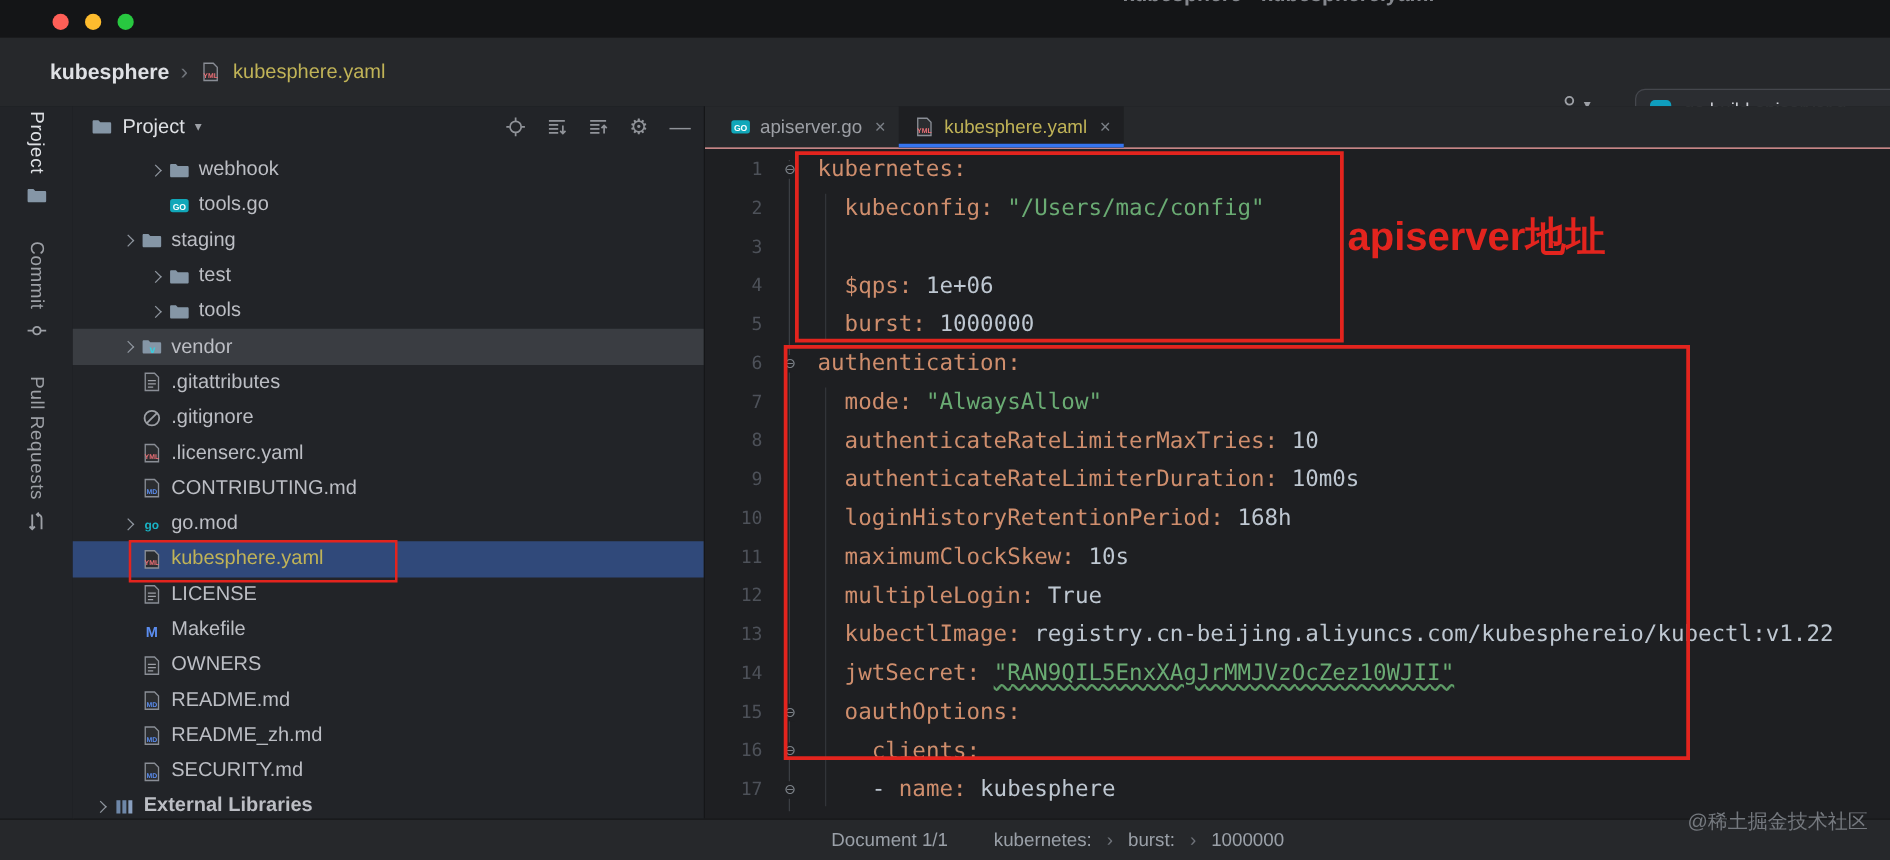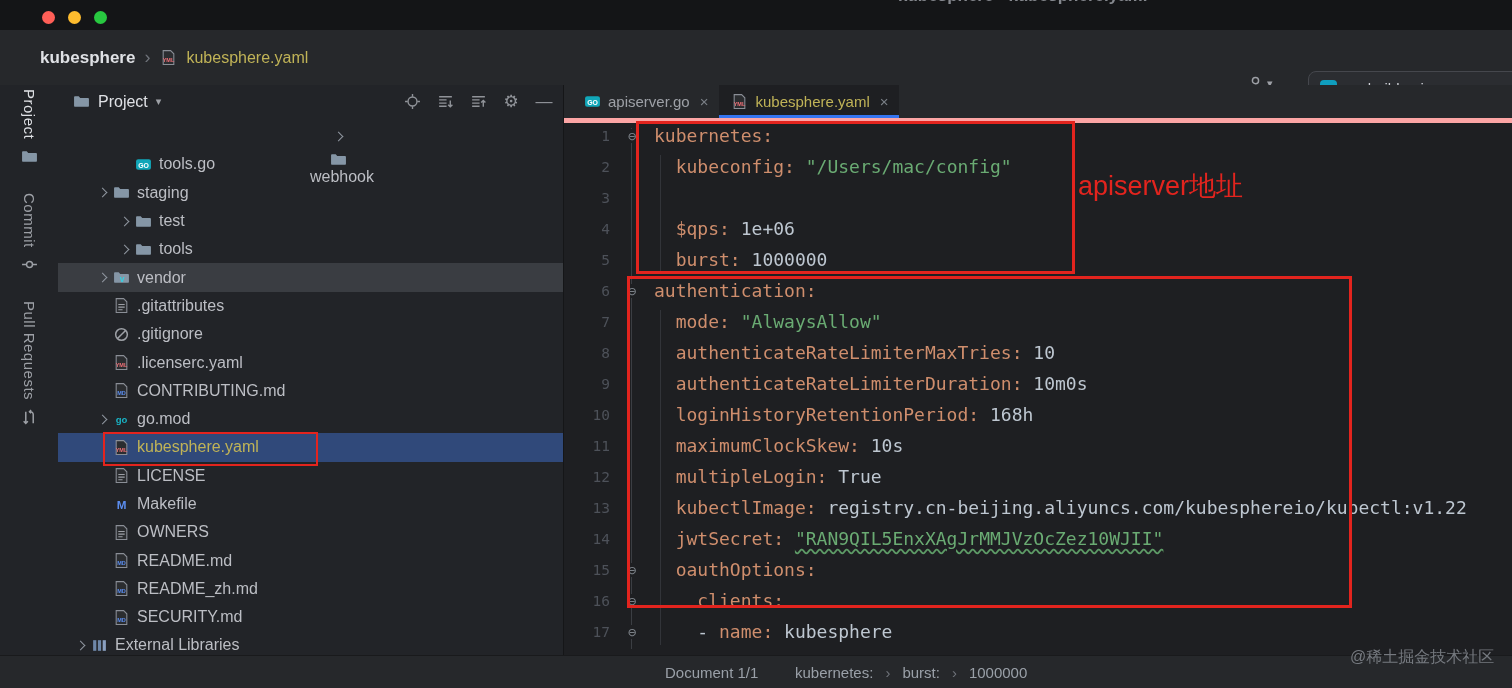--- a/index.html
+++ b/index.html
@@ -43,21 +43,21 @@
   .tree-row.selected{background:#30497a;}
   .tree-row.hovered{background:#3a3d42;}
   .tree-row .lbl{margin-left:7px;}
   .tree-row .lbl.mod{color:#c0b357;}
   .chev{width:20px;height:28px;display:flex;align-items:center;justify-content:center;flex:0 0 auto;}
   .chev.has::before{content:'';width:6px;height:6px;border-right:1.7px solid #9097a0;border-top:1.7px solid #9097a0;transform:rotate(45deg);display:block;}
   .icn{width:18px;height:18px;display:inline-flex;align-items:center;justify-content:center;flex:0 0 auto;}
   .icn svg{width:17px;height:17px;display:block;}
   
   .editorpane{position:absolute;left:564px;right:0;top:85px;bottom:33px;background:#1e1f22;}
-  .tabbar{height:33px;background:#26282b;border-bottom:5px solid #fca5a5;display:flex;align-items:stretch;padding-left:8px;}
+  .tabbar{height:33px;background:#26282b;border-bottom:1px solid #fca5a5;display:flex;align-items:stretch;padding-left:8px;}
   .tab{display:flex;align-items:center;gap:7px;padding:0 11px;font-size:15px;color:#9da0a6;box-sizing:border-box;}
   .tab .tlabel{white-space:nowrap;}
   .tab.active{background:#1e1f22;border-bottom:3px solid #3574f0;padding-top:3px;}
   .tab.active .tlabel{color:#c0b357;}
   .close{color:#7b8087;font-size:15px;margin-left:3px;}
   .code{position:absolute;left:0;right:0;top:33px;bottom:0;padding-top:2px;font-family:"DejaVu Sans Mono",monospace;}
   .fold-guide{position:absolute;left:67px;top:10px;bottom:6px;width:1px;background:#3b3e43;}
   .ig{position:absolute;width:1px;background:#323439;left:96px;z-index:1;}
   .cl{display:flex;height:31px;align-items:center;position:relative;z-index:2;}
   .num{width:46px;text-align:right;color:#4d5159;font-size:14.5px;flex:0 0 auto;}
@@ -73,21 +73,21 @@
   .statusbar{position:absolute;left:0;right:0;top:655px;height:33px;background:#26282b;border-top:1px solid #191a1c;
              display:flex;align-items:center;font-size:15px;color:#9aa0a8;}
   .sb-doc{position:absolute;left:665px;}
   .sb-path{position:absolute;left:795px;display:flex;align-items:center;gap:12px;}
   .sb-sep{color:#6f737a;}
   
   .rbox{position:absolute;border:3px solid #e3241e;z-index:40;pointer-events:none;}
   #rbox1{left:636px;top:121px;width:433px;height:147px;}
   #rbox2{left:627px;top:276px;width:719px;height:326px;}
   #rbox3{left:103px;top:432px;width:211px;height:30px;border-width:2px;}
-  .note{position:absolute;left:1078px;top:168px;color:#e3241e;font-size:27px;font-weight:normal;z-index:40;}
+  .note{position:absolute;left:1078px;top:168px;color:#e3241e;font-size:32px;font-weight:bold;z-index:40;}
   .watermark{position:absolute;left:1350px;top:647px;font-size:16px;color:#75797f;z-index:45;}
 </style>
 </head>
 <body>
 
 <div class="app">
 
   <div class="titlebar">
     <span class="tl red"></span>
     <span class="tl yellow"></span>
@@ -185,21 +185,21 @@
           </span>
           <span class="icn">
             <span class="gchar">⚙</span>
           </span>
           <span class="icn">
             <span class="gchar">—</span>
           </span>
         </span>
     </div>
     <div class="tree" id="project-tree">
-        <div class="tree-row" style="padding-left: 56px; flex-direction: column;">
+        <div class="tree-row" style="padding-left: 56px;">
           <span class="chev has"></span>
           <span class="icn">
             <svg viewBox="0 0 16 16">
               <path d="M1 4c0-.6.4-1 1-1h3.4l1.4 1.6H14c.6 0 1 .4 1 1V12c0 .6-.4 1-1 1H2c-.6 0-1-.4-1-1z" fill="#8596a6"></path>
             </svg>
           </span>
           <span class="lbl">webhook</span>
         </div>
         <div class="tree-row" style="padding-left: 56px;">
           <span class="chev"></span>
@@ -359,21 +359,21 @@
         <div class="tree-row" style="padding-left: 34px;">
           <span class="chev"></span>
           <span class="icn">
             <svg viewBox="0 0 16 16">
               <path d="M3 1.5h7l3 3V14.5H3z" fill="#2b2d30" stroke="#8a8e96" stroke-width="1"></path>
               <text x="8" y="12.6" font-size="5.2" font-weight="bold" fill="#5b8def" text-anchor="middle">MD</text>
             </svg>
           </span>
           <span class="lbl">SECURITY.md</span>
         </div>
-        <div class="tree-row" style="padding-left: 12px;">
+        <div class="tree-row" style="padding-left: 12px; font-weight: bold;">
           <span class="chev has"></span>
           <span class="icn">
             <svg viewBox="0 0 16 16">
               <rect x="2" y="3" width="3" height="10" fill="#6e87a8"></rect>
               <rect x="6.5" y="3" width="3" height="10" fill="#6e87a8"></rect>
               <rect x="11" y="3" width="3" height="10" fill="#8aa0c0"></rect>
             </svg>
           </span>
           <span class="lbl">External Libraries</span>
         </div>

